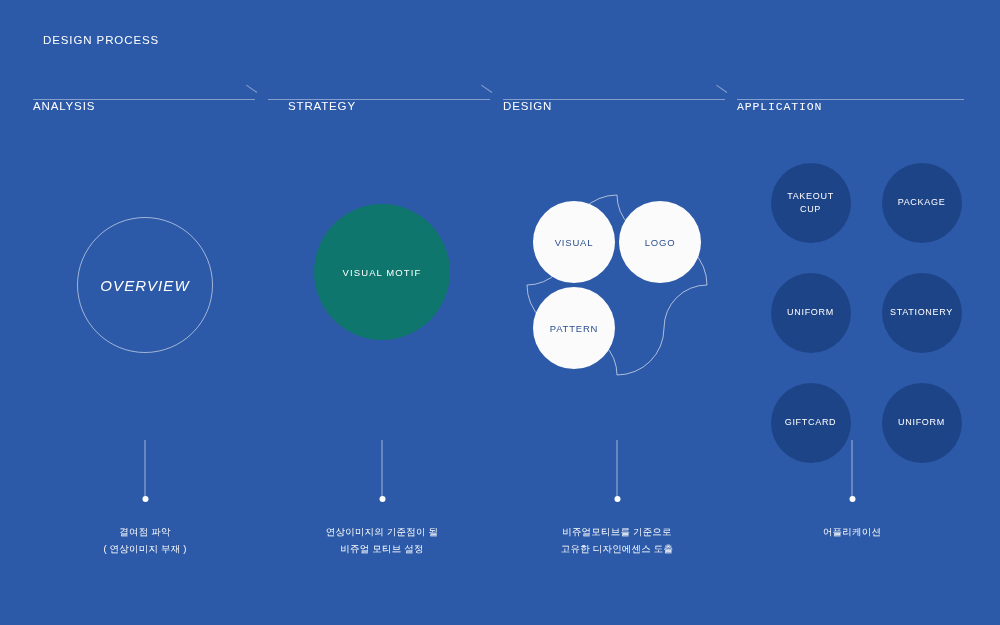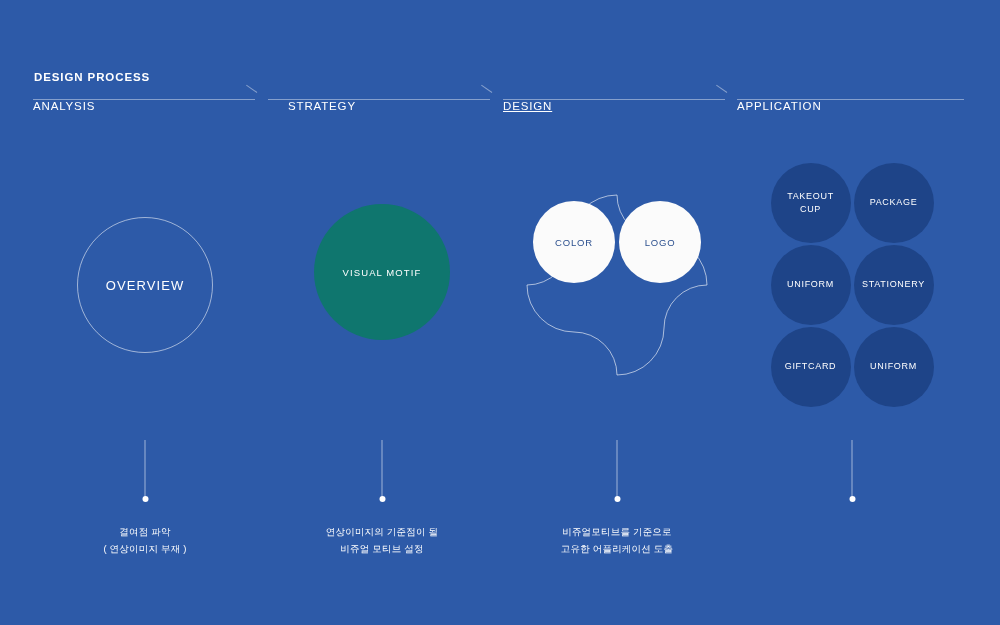--- a/index.html
+++ b/index.html
@@ -17,27 +17,26 @@
   }
 
   .stage-root {
     position: absolute;
     inset: 0;
   }
 
   
   .doc-title {
     position: absolute;
-    left: 34px;
+    left: 43px;
     top: 34px;
     font-size: 11.5px;
-    font-weight: bold;
+    font-weight: normal;
     letter-spacing: 0.9px;
     color: #ffffff;
-    margin-top: 37px;
   }
 
   
   .phase-rail {
     position: absolute;
     left: 0;
     top: 78px;
     width: 1000px;
     height: 50px;
   }
@@ -108,23 +107,24 @@
     width: 136px;
     height: 136px;
     border-radius: 50%;
     border: 1px solid rgba(255, 255, 255, 0.55);
     display: flex;
     align-items: center;
     justify-content: center;
     box-sizing: border-box;
   }
   .circle-outline span {
-    font-size: 13px;
+    font-size: 15px;
     letter-spacing: 1.1px;
     color: #ffffff;
+    font-style: italic;
   }
 
   
   .circle-filled {
     position: absolute;
     left: 50%;
     top: 112px;
     transform: translate(-50%, -50%);
     width: 136px;
     height: 136px;
@@ -193,20 +193,21 @@
   .app-grid {
     position: absolute;
     left: 50%;
     top: 125px;
     transform: translate(-50%, -50%);
     width: 166px;
     height: 246px;
     display: grid;
     grid-template-columns: 83px 83px;
     grid-template-rows: 82px 82px 82px;
+    gap: 28px;
   }
   .app-cell {
     display: flex;
     align-items: center;
     justify-content: center;
   }
   .app-bubble {
     width: 80px;
     height: 80px;
     border-radius: 50%;
@@ -284,22 +285,22 @@
       <div class="rail-line"></div>
       <div class="rail-head"></div>
     </div>
     <div class="phase-arrow" style="left:737px;width:227px;">
       <div class="rail-line"></div>
     </div>
   </div>
 
   <div class="phase-label" style="left:33px;">ANALYSIS</div>
   <div class="phase-label" style="left:268px;margin-left:20px;">STRATEGY</div>
-  <div class="phase-label" style="left:503px;text-decoration:underline;">DESIGN</div>
-  <div class="phase-label" style="left:737px;">APPLICATION</div>
+  <div class="phase-label" style="left:503px;">DESIGN</div>
+  <div class="phase-label" style="left:737px;font-family:Liberation Mono, monospace;">APPLICATION</div>
 
   <div class="col" style="left:27px;">
     <div class="graphic">
       <div class="circle-outline">
         <span>OVERVIEW</span>
       </div>
     </div>
     <div class="connector" style="top:440px;height:64px;">
       <div class="stem"></div>
       <div class="node"></div>
@@ -336,38 +337,43 @@
                    A 43 43 0 0 0 142 138
                    A 47 47 0 0 1 95 185
                    A 43 43 0 0 0 52 142
                    A 47 47 0 0 1 5 95
                    A 43 43 0 0 0 48 52
                    A 47 47 0 0 1 95 5 Z" fill="none" stroke="rgba(255,255,255,0.60)" stroke-width="1"></path>
         </svg>
         <div class="quad-grid">
           <div class="quad-cell">
             <div class="quad-bubble">
-              <span>COLOR</span>
+              <span>VISUAL</span>
             </div>
           </div>
           <div class="quad-cell">
             <div class="quad-bubble">
               <span>LOGO</span>
             </div>
           </div>
+          <div class="quad-cell">
+            <div class="quad-bubble">
+              <span>PATTERN</span>
+            </div>
+          </div>
         </div>
       </div>
     </div>
     <div class="connector" style="top:440px;height:64px;">
       <div class="stem"></div>
       <div class="node"></div>
     </div>
     <div class="caption" style="top:524px;">
       <div>비쥬얼모티브를 기준으로</div>
-      <div>고유한 어플리케이션 도출</div>
+      <div>고유한 디자인에센스 도출</div>
     </div>
   </div>
 
   <div class="col" style="left:734px;">
     <div class="graphic">
       <div class="app-grid">
         <div class="app-cell">
           <div class="app-bubble">
             <span>TAKEOUT</span>
             <span>CUP</span>
@@ -397,15 +403,18 @@
           <div class="app-bubble">
             <span>UNIFORM</span>
           </div>
         </div>
       </div>
     </div>
     <div class="connector" style="top:440px;height:64px;">
       <div class="stem"></div>
       <div class="node"></div>
     </div>
+    <div class="caption" style="top:524px;">
+      <div>어플리케이션</div>
+    </div>
   </div>
 
 </div>
 
 </body></html>

